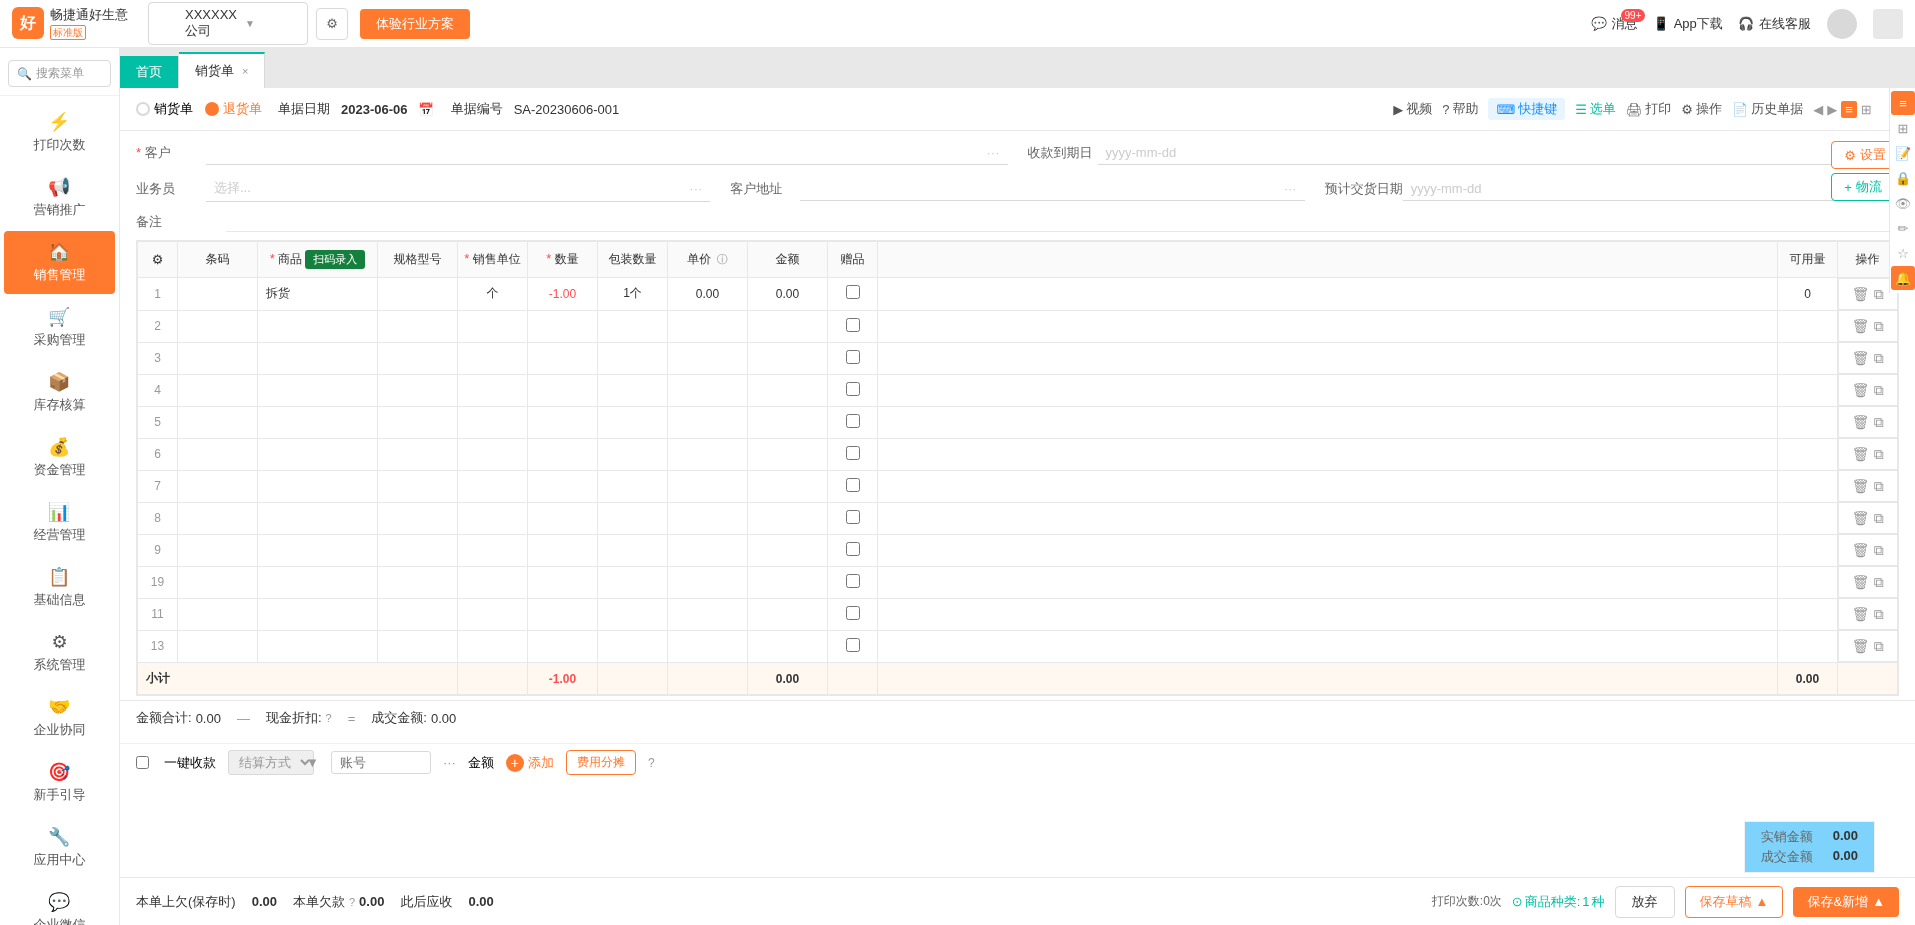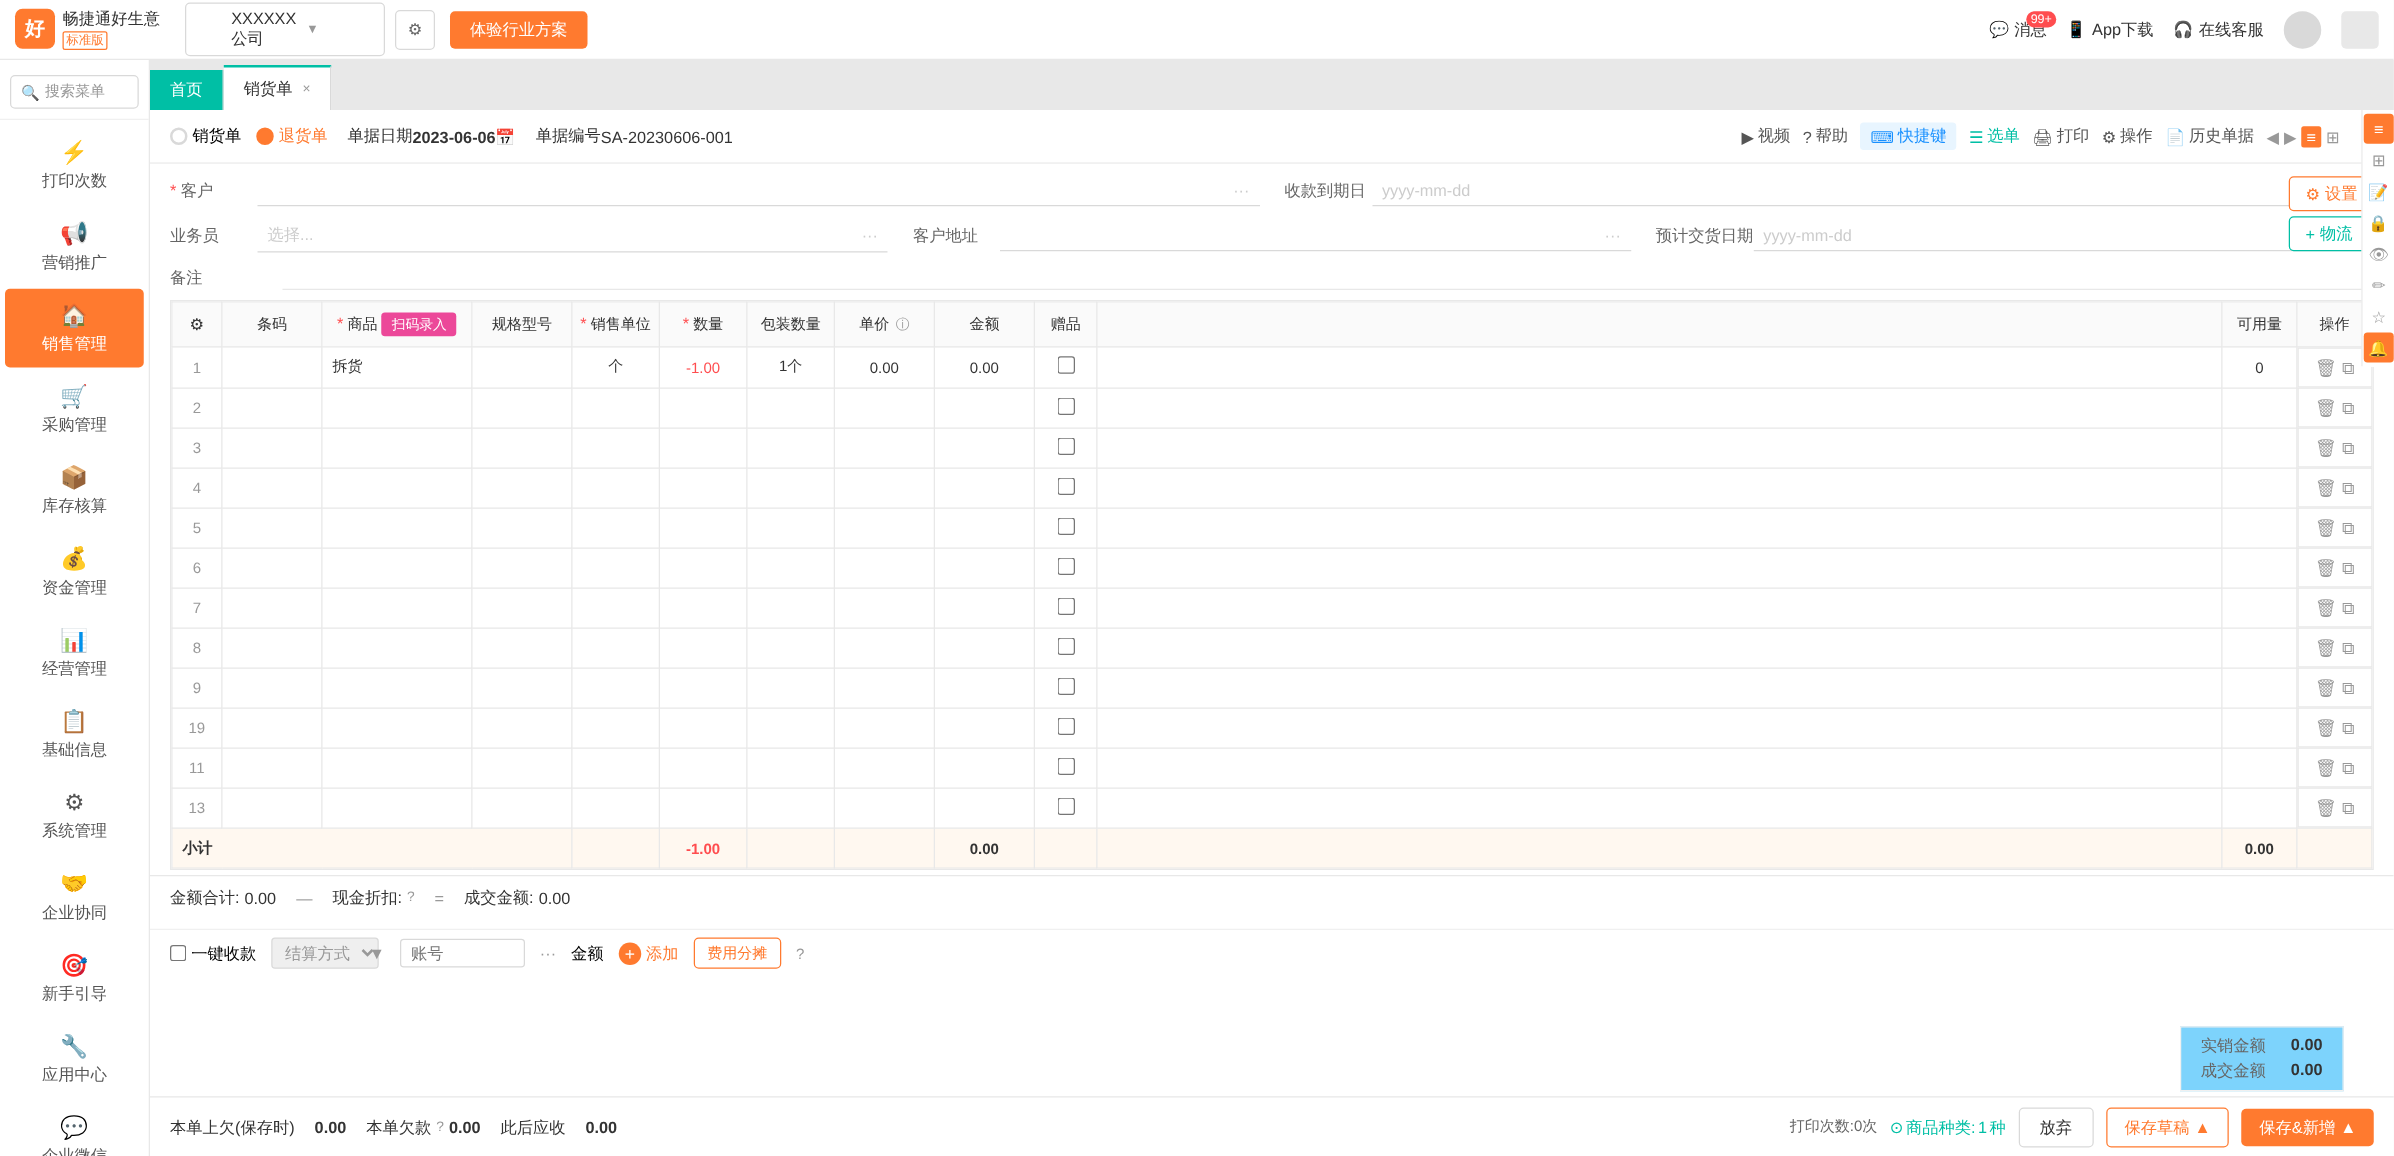--- a/index.html
+++ b/index.html
@@ -171,21 +171,21 @@
       display: flex; align-items: center; gap: 16px;
     }
     .radio-group { display: flex; align-items: center; gap: 12px; }
     .radio-item { display: flex; align-items: center; gap: 4px; cursor: pointer; }
     .radio-circle {
       width: 14px; height: 14px;
       border: 2px solid #d9d9d9;
       border-radius: 50%;
     }
     .radio-circle.checked { border-color: #ff7a2f; background: #ff7a2f; }
-    .date-field { display: flex; align-items: center; gap: 0; color: #333; text-align: center; }
+    .date-field { display: flex; align-items: center; gap: 11px; color: #333; text-align: center; }
     .doc-actions { margin-left: auto; display: flex; align-items: center; gap: 10px; }
     .doc-action-btn { display: flex; align-items: center; gap: 3px; color: #555; cursor: pointer; font-size: 12px; }
     .doc-close { color: #999; cursor: pointer; font-size: 16px; margin-left: 8px; }
     .form-row {
       display: flex; align-items: center;
       margin-bottom: 10px;
       gap: 20px;
     }
     .form-group {
       display: flex; align-items: center;
@@ -238,21 +238,21 @@
       white-space: nowrap;
     }
     td {
       padding: 6px 6px;
       border: 1px solid #e8e8e8;
       color: #333; text-align: center;
       font-size: 12px; height: 32px;
     }
     td.negative { color: #ff4d4f; }
     .scan-btn {
-      background: #ec4899;
+      background: #15803d;
       color: white;
       border: none;
       border-radius: 3px;
       padding: 2px 8px;
       cursor: pointer;
       font-size: 11px;
     }
     .col-seq { width: 40px; }
     .col-barcode { width: 80px; }
     .col-product { width: 120px; }
@@ -363,21 +363,21 @@
       bottom: 52px;
       background: #7dd3fc;
       padding: 4px 16px;
       border: 1px solid #f0f0f0;
       font-size: 13px;
     }
     .total-row { display: flex; justify-content: space-between; gap: 20px; margin: 2px 0; }
     .total-label { color: #666; }
     .total-value { color: #333; font-weight: bold; }
 
-    .checkbox-area { display: flex; align-items: center; gap: 4px; cursor: pointer; }
+    .checkbox-area { display: flex; align-items: center; gap: 15px; cursor: pointer; }
 
     .form-fields-wrapper {
       padding: 10px 16px 4px;
       background: #fff;
       position: relative;
     }
   </style>
 </head>
 <body>
 

